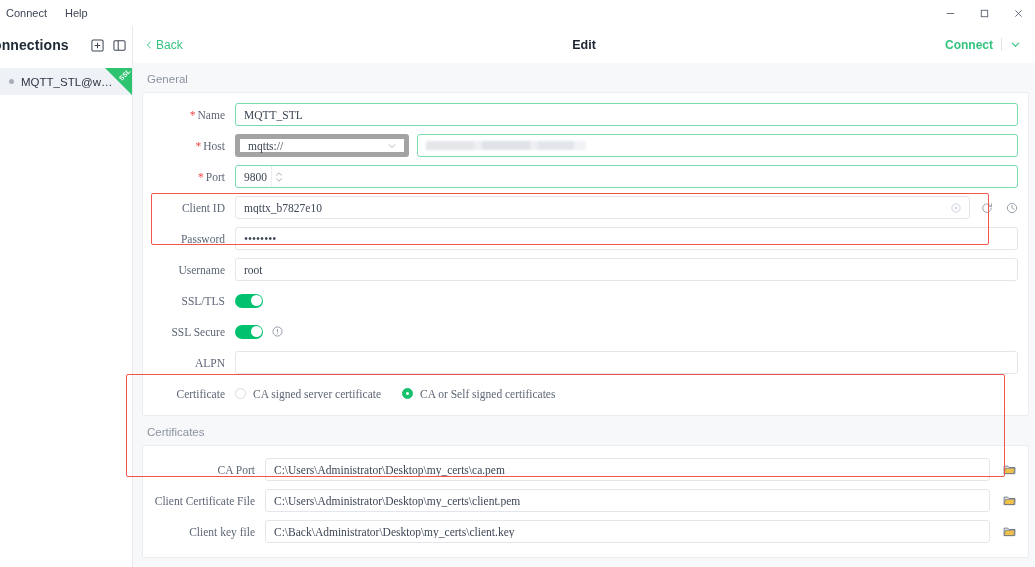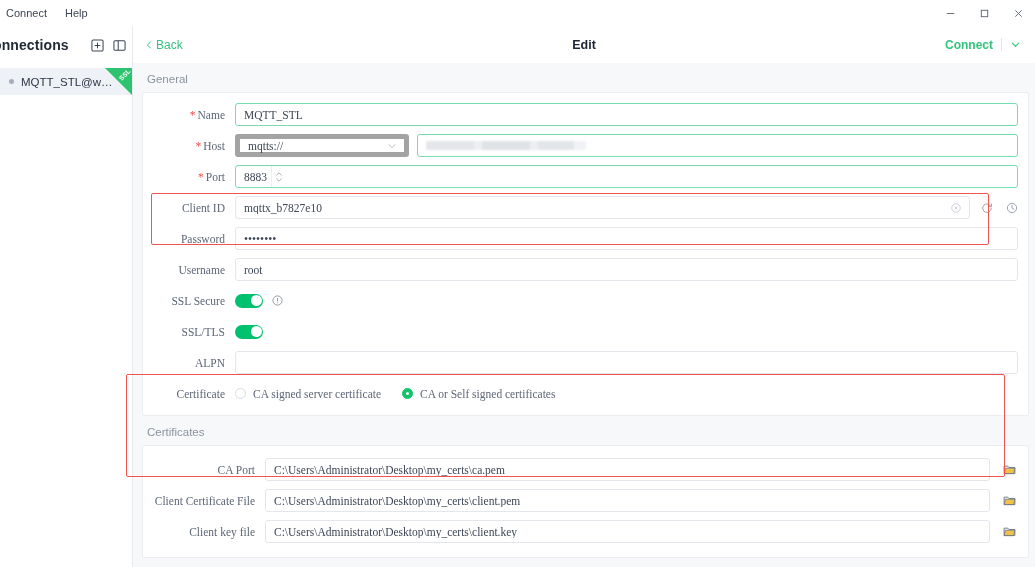--- a/index.html
+++ b/index.html
@@ -369,21 +369,21 @@
             <div class="finput green">
               <div class="redacted"></div>
             </div>
           </div>
 
           <div class="frow">
             <div class="flabel">
               <span class="req">*</span><span>Port</span>
             </div>
             <div class="finput green">
-              <span class="val">8883</span>
+              <span class="val">9800</span>
               <div class="spin">
                 <svg viewBox="0 0 10 7">
                   <polyline points="2,5 5,2 8,5" fill="none" stroke="currentColor" stroke-width="1.1" stroke-linecap="round" stroke-linejoin="round"></polyline>
                 </svg>
                 <svg viewBox="0 0 10 7">
                   <polyline points="2,2 5,5 8,2" fill="none" stroke="currentColor" stroke-width="1.1" stroke-linecap="round" stroke-linejoin="round"></polyline>
                 </svg>
               </div>
             </div>
           </div>
@@ -420,39 +420,39 @@
           </div>
 
           <div class="frow">
             <div class="flabel">Username</div>
             <div class="finput">
               <span class="val">root</span>
             </div>
           </div>
 
           <div class="frow">
+            <div class="flabel">SSL/TLS</div>
+            <div class="toggle">
+              <div class="knob"></div>
+            </div>
+          </div>
+
+          <div class="frow">
             <div class="flabel">SSL Secure</div>
             <div class="toggle">
               <div class="knob"></div>
             </div>
             <svg class="info-icon" viewBox="0 0 12 12">
               <circle cx="6" cy="6" r="5" fill="none" stroke="currentColor" stroke-width="1"></circle>
               <line x1="6" y1="3.3" x2="6" y2="6.9" stroke="currentColor" stroke-width="1"></line>
               <circle cx="6" cy="8.5" r="0.55" fill="currentColor"></circle>
             </svg>
           </div>
 
           <div class="frow">
-            <div class="flabel">SSL/TLS</div>
-            <div class="toggle">
-              <div class="knob"></div>
-            </div>
-          </div>
-
-          <div class="frow">
             <div class="flabel">ALPN</div>
             <div class="finput empty">
               <span class="val"></span>
             </div>
           </div>
 
           <div class="frow">
             <div class="flabel">Certificate</div>
             <div class="radio-wrap">
               <div class="radio"></div>
@@ -495,21 +495,21 @@
               <svg viewBox="0 0 14 14">
                 <path d="M1.2 3.4h4l1.2 1.4h6.4v6.6H1.2z" fill="#ffffff" stroke="#6b7382" stroke-width="1"></path>
                 <path d="M2.6 5.6h10.2l-1.3 5.8H1.3z" fill="#f2c14a" stroke="#6b7382" stroke-width="0.9" stroke-linejoin="round"></path>
               </svg>
             </div>
           </div>
 
           <div class="frow">
             <div class="flabel wide">Client key file</div>
             <div class="finput">
-              <span class="val">C:\Users\Administrator\Desktop\my_certs\client.key</span>
+              <span class="val">C:\Back\Administrator\Desktop\my_certs\client.key</span>
             </div>
             <div class="folder-btn">
               <svg viewBox="0 0 14 14">
                 <path d="M1.2 3.4h4l1.2 1.4h6.4v6.6H1.2z" fill="#ffffff" stroke="#6b7382" stroke-width="1"></path>
                 <path d="M2.6 5.6h10.2l-1.3 5.8H1.3z" fill="#f2c14a" stroke="#6b7382" stroke-width="0.9" stroke-linejoin="round"></path>
               </svg>
             </div>
           </div>
 
         </div>

